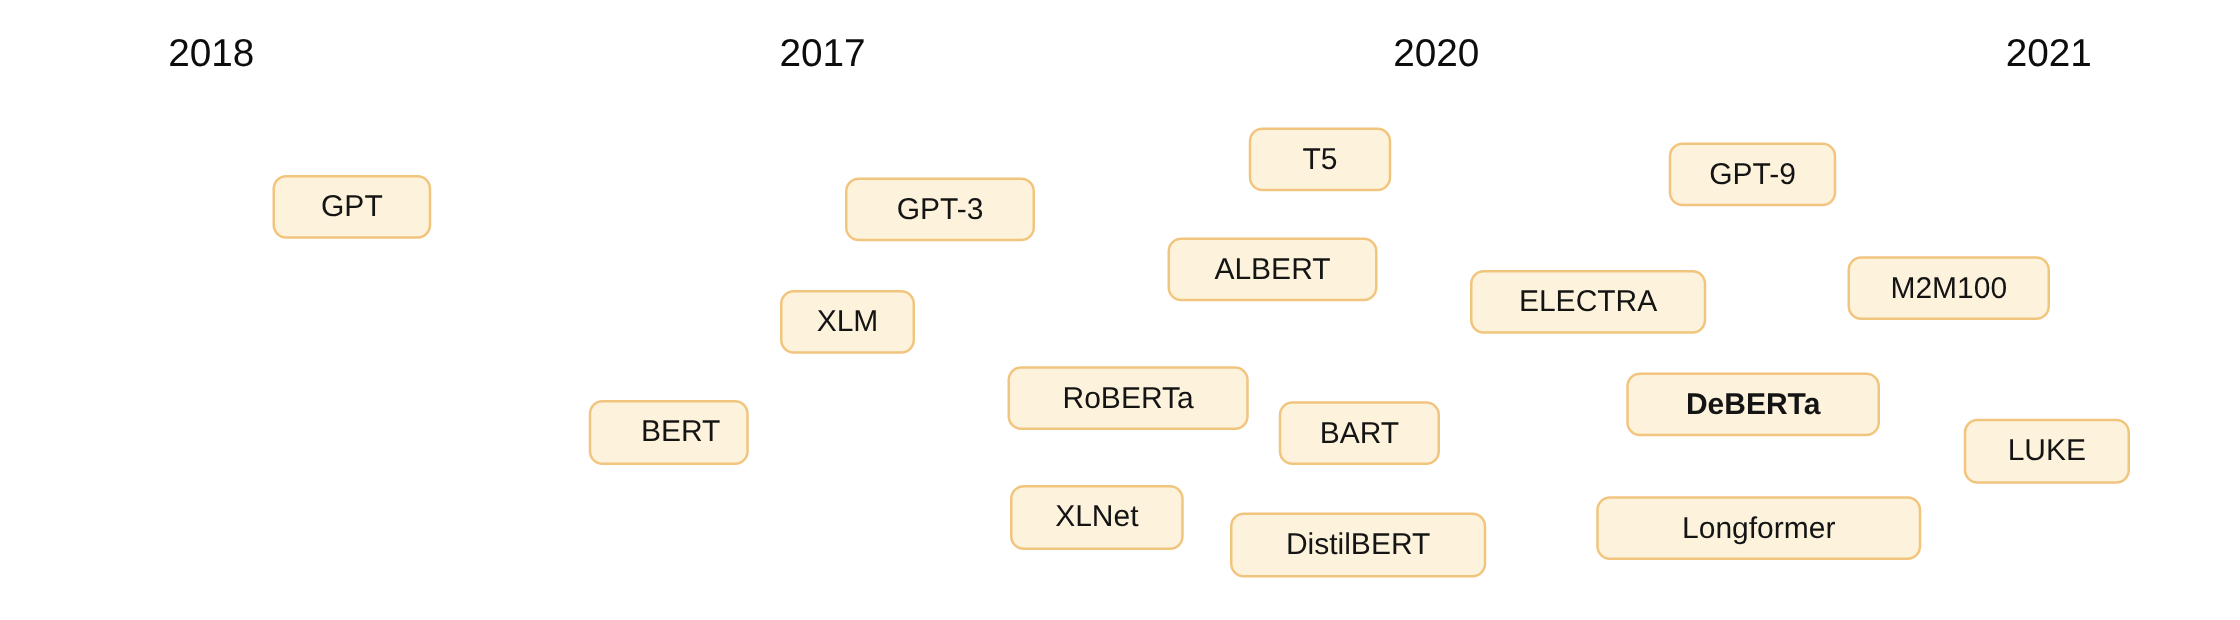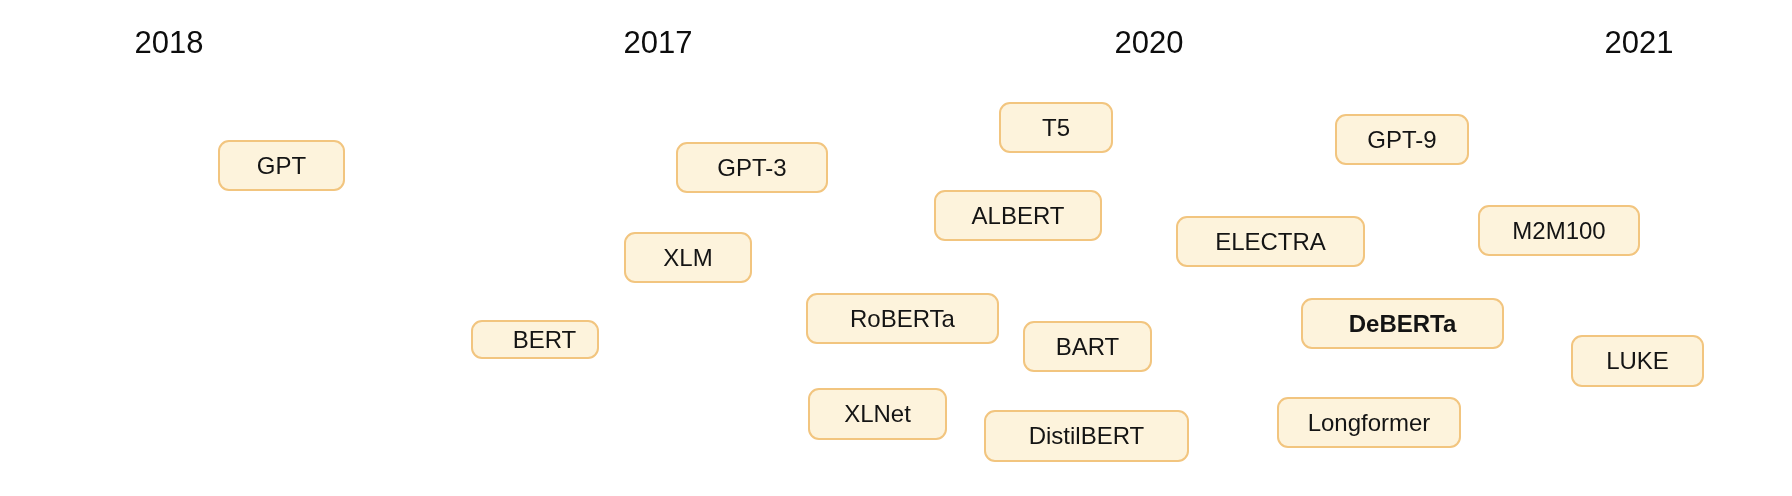--- a/index.html
+++ b/index.html
@@ -51,23 +51,23 @@
       <div class="year-label" style="left: 1614px; top: 27px;">2021</div>
     </div>
   <div id="models-layer">
       <div class="model-badge" style="left: 218px; top: 140px; width: 127px; height: 51px;">GPT</div>
       <div class="model-badge" style="left: 676px; top: 142px; width: 152px; height: 51px;">GPT-3</div>
       <div class="model-badge" style="left: 999px; top: 102px; width: 114px; height: 51px;">T5</div>
       <div class="model-badge" style="left: 1335px; top: 114px; width: 134px; height: 51px;">GPT-9</div>
       <div class="model-badge" style="left: 934px; top: 190px; width: 168px; height: 51px;">ALBERT</div>
       <div class="model-badge" style="left: 1176px; top: 216px; width: 189px; height: 51px; text-align: right;">ELECTRA</div>
       <div class="model-badge" style="left: 1478px; top: 205px; width: 162px; height: 51px;">M2M100</div>
-      <div class="model-badge" style="left: 624px; top: 232px; width: 128px; height: 51px;">XLM</div>
+      <div class="model-badge" style="left: 624px; top: 232px; width: 108px; height: 51px;">XLM</div>
       <div class="model-badge" style="left: 806px; top: 293px; width: 193px; height: 51px;">RoBERTa</div>
       <div class="model-badge" style="left: 1301px; top: 298px; width: 203px; height: 51px; font-weight: bold;">DeBERTa</div>
-      <div class="model-badge" style="left: 471px; top: 320px; width: 128px; height: 39px; padding-left: 19px;">BERT</div>
+      <div class="model-badge" style="left: 471px; top: 320px; width: 128px; height: 52px; padding-left: 19px;">BERT</div>
       <div class="model-badge" style="left: 1023px; top: 321px; width: 129px; height: 51px;">BART</div>
       <div class="model-badge" style="left: 1571px; top: 335px; width: 133px; height: 52px;">LUKE</div>
       <div class="model-badge" style="left: 808px; top: 388px; width: 139px; height: 52px;">XLNet</div>
-      <div class="model-badge" style="left: 1277px; top: 397px; width: 184px; height: 51px;">Longformer</div>
+      <div class="model-badge" style="left: 1277px; top: 397px; width: 260px; height: 51px;">Longformer</div>
       <div class="model-badge" style="left: 984px; top: 410px; width: 205px; height: 52px;">DistilBERT</div>
     </div>
 </div>
 
 </body></html>

